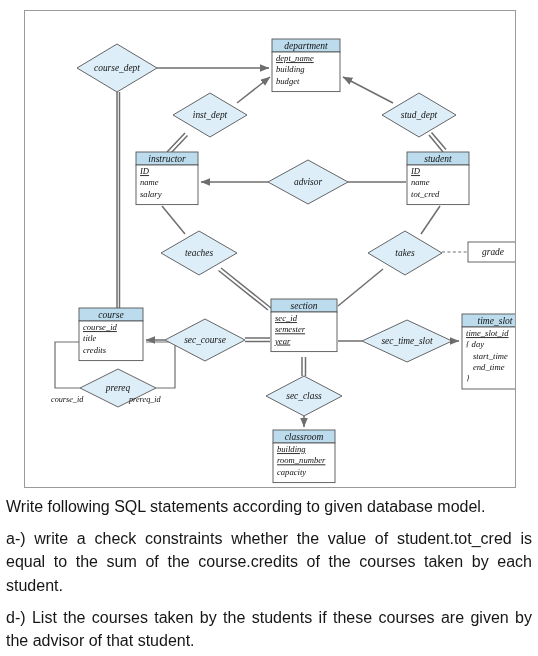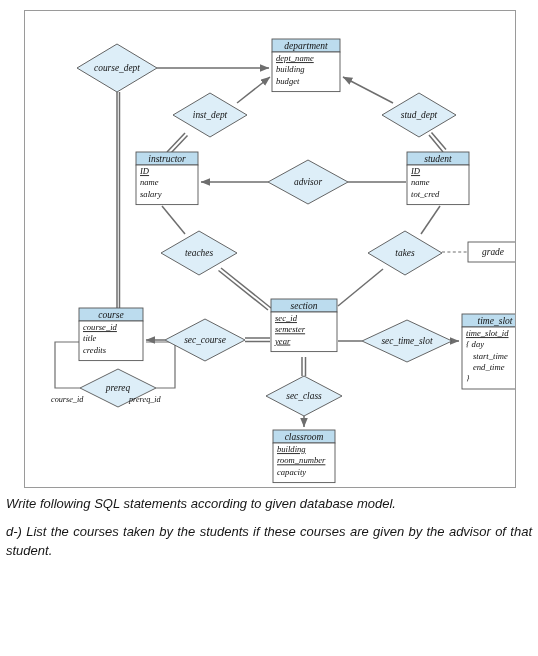--- a/index.html
+++ b/index.html
@@ -45,24 +45,23 @@
   .rel-txt       { font-size: 9.4px; }
   .role-txt      { font-size: 8.2px; }
   .attr-box-txt  { font-size: 9.4px; }
 
   #questions {
     position: absolute;
     left: 6px;
     top: 495px;
     width: 526px;
     font-family: "Liberation Sans", sans-serif;
-    font-size: 13px;
+    font-size: 16px;
     line-height: 1.45;
     color: #161616;
-    font-style: italic;
   }
   #questions p {
     margin: 0 0 9px 0;
     text-align: justify;
     text-justify: inter-word;
   }
   #questions p.lead { text-align: left; }
   #questions p:last-child { margin-bottom: 0; }
 </style>
 </head>
@@ -238,16 +237,17 @@
         </g>
       <g id="roles">
           <text x="26" y="391" class="role-txt">course_id</text>
           <text x="104" y="391" class="role-txt">prereq_id</text>
         </g>
     </svg>
   </div>
 
   <div id="questions">
     <p class="lead">Write following SQL statements according to given database model.</p>
+    <p>a-) write a check constraints whether the value of student.tot_cred is equal to the sum of the course.credits of the courses taken by each student.</p>
     <p>d-) List the courses taken by the students if these courses are given by the advisor of that student.</p>
   </div>
 
 </div>
 
 </body></html>

